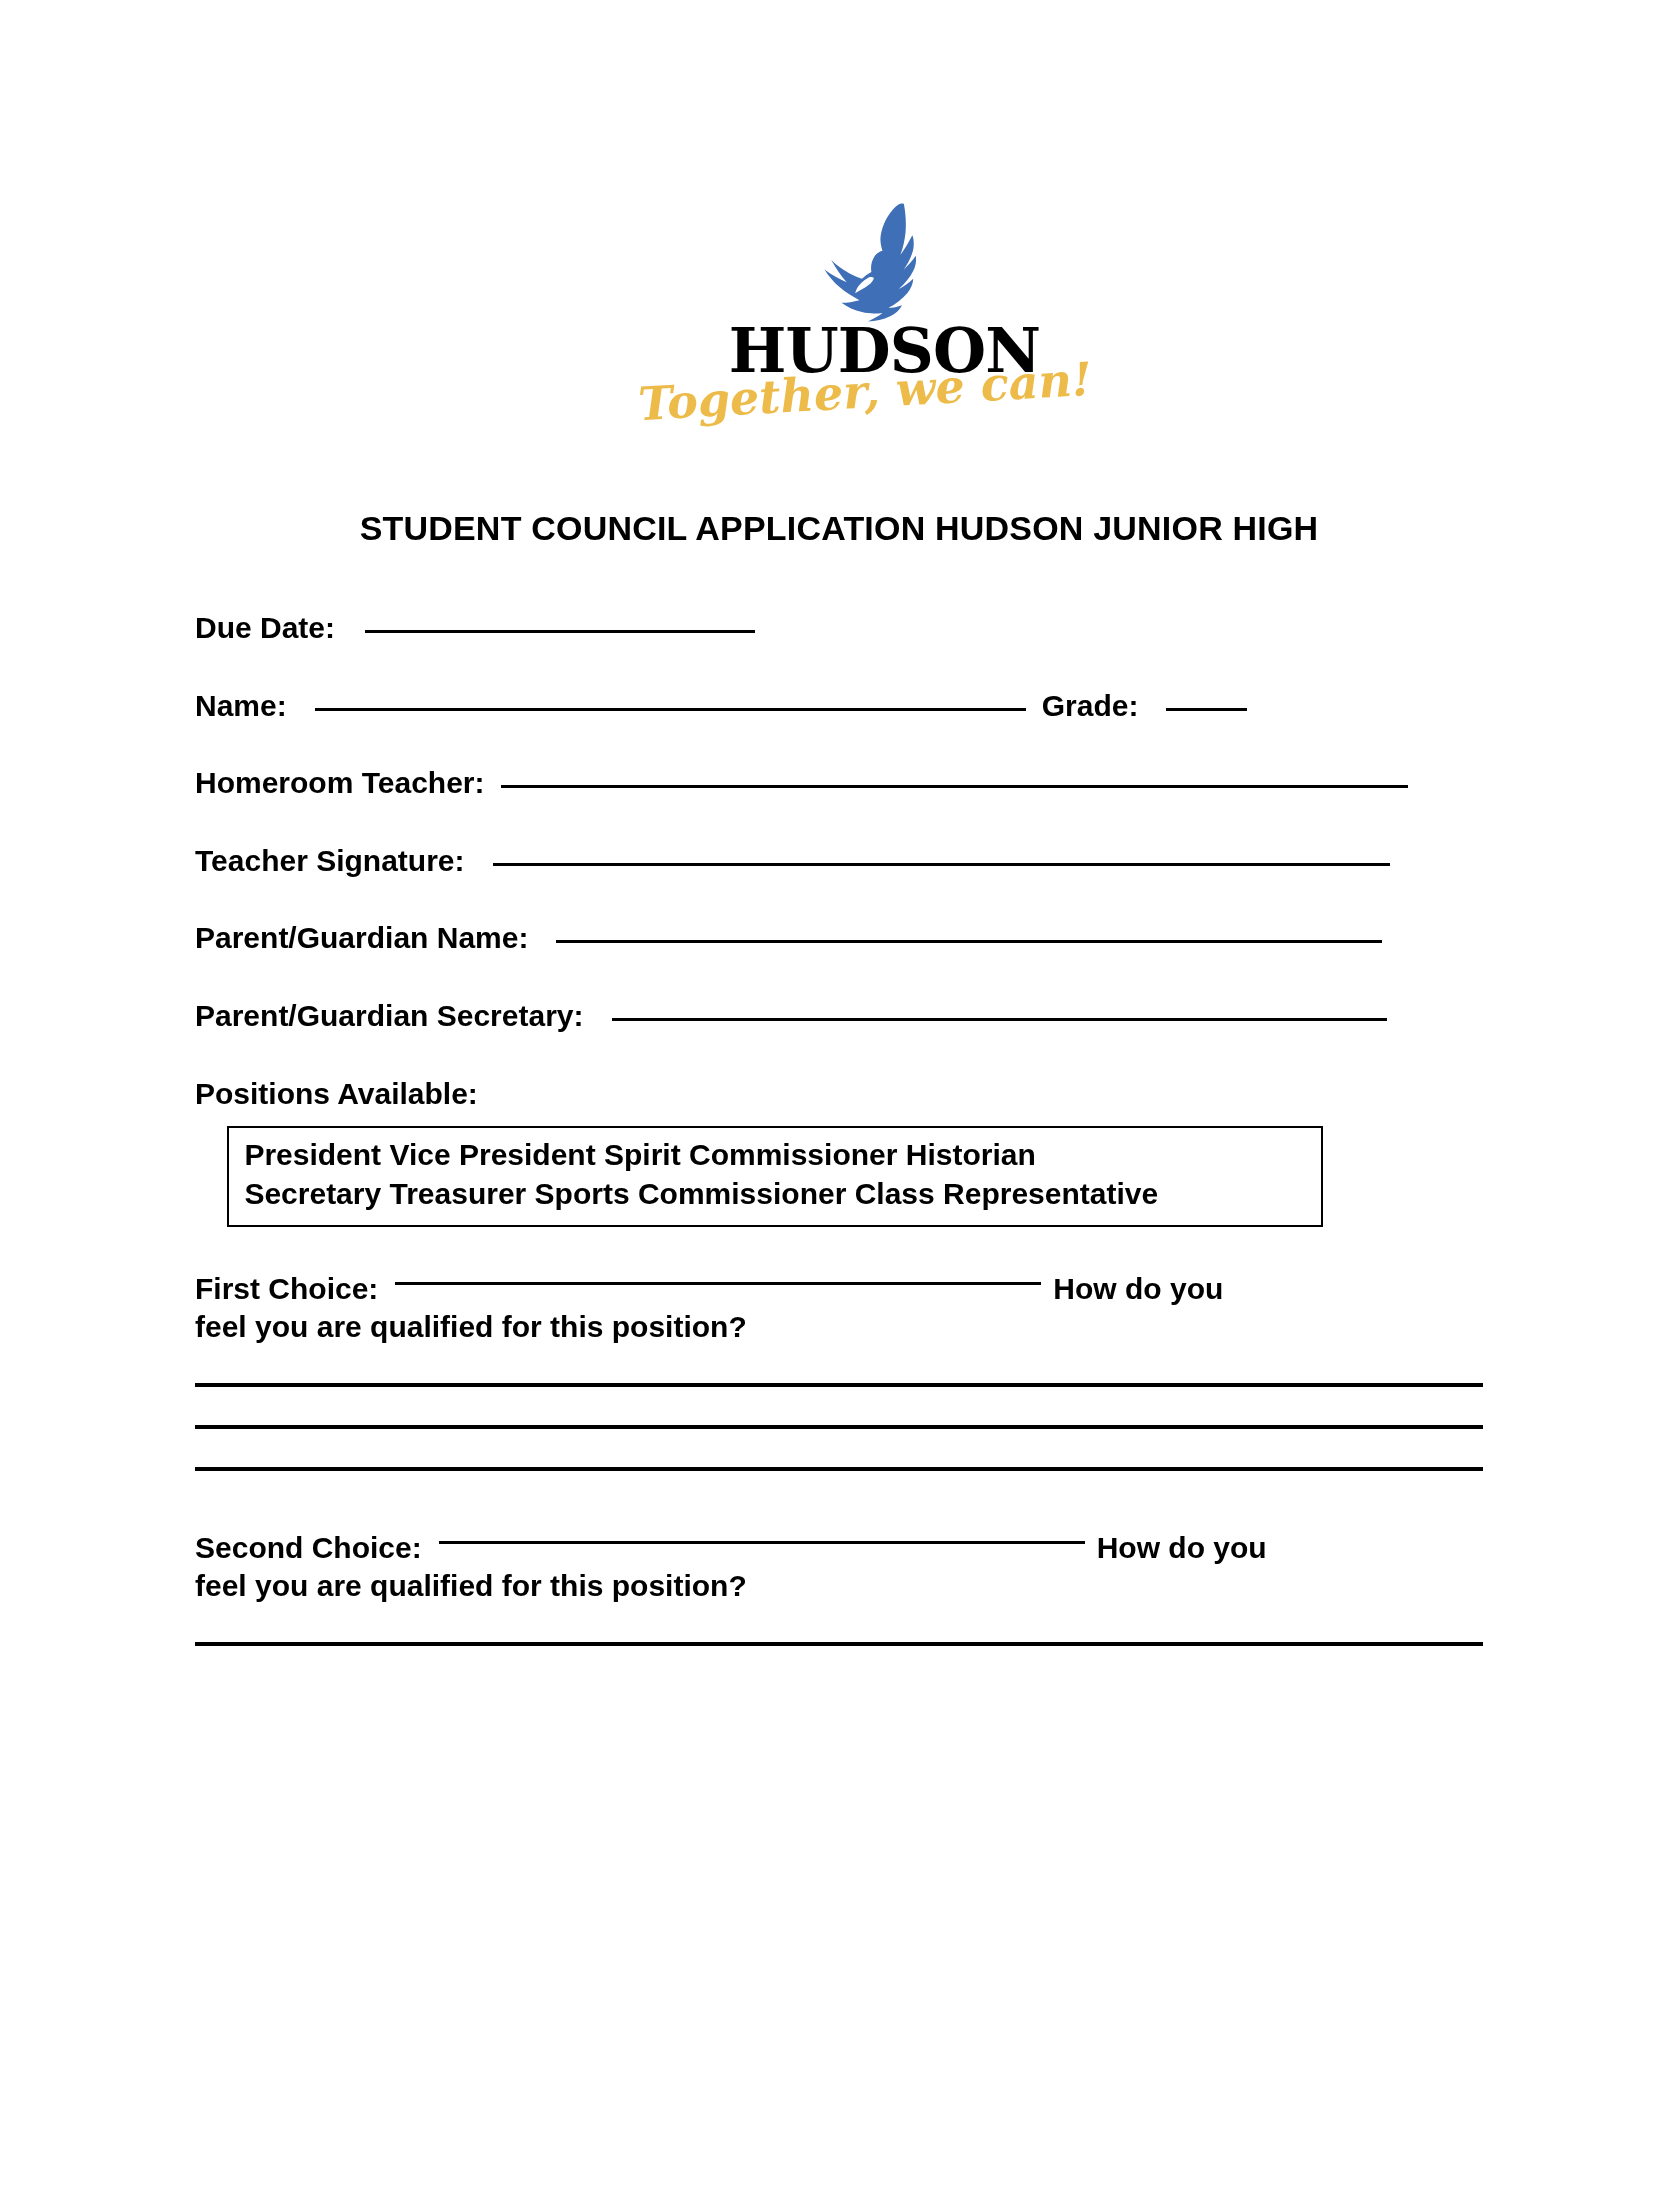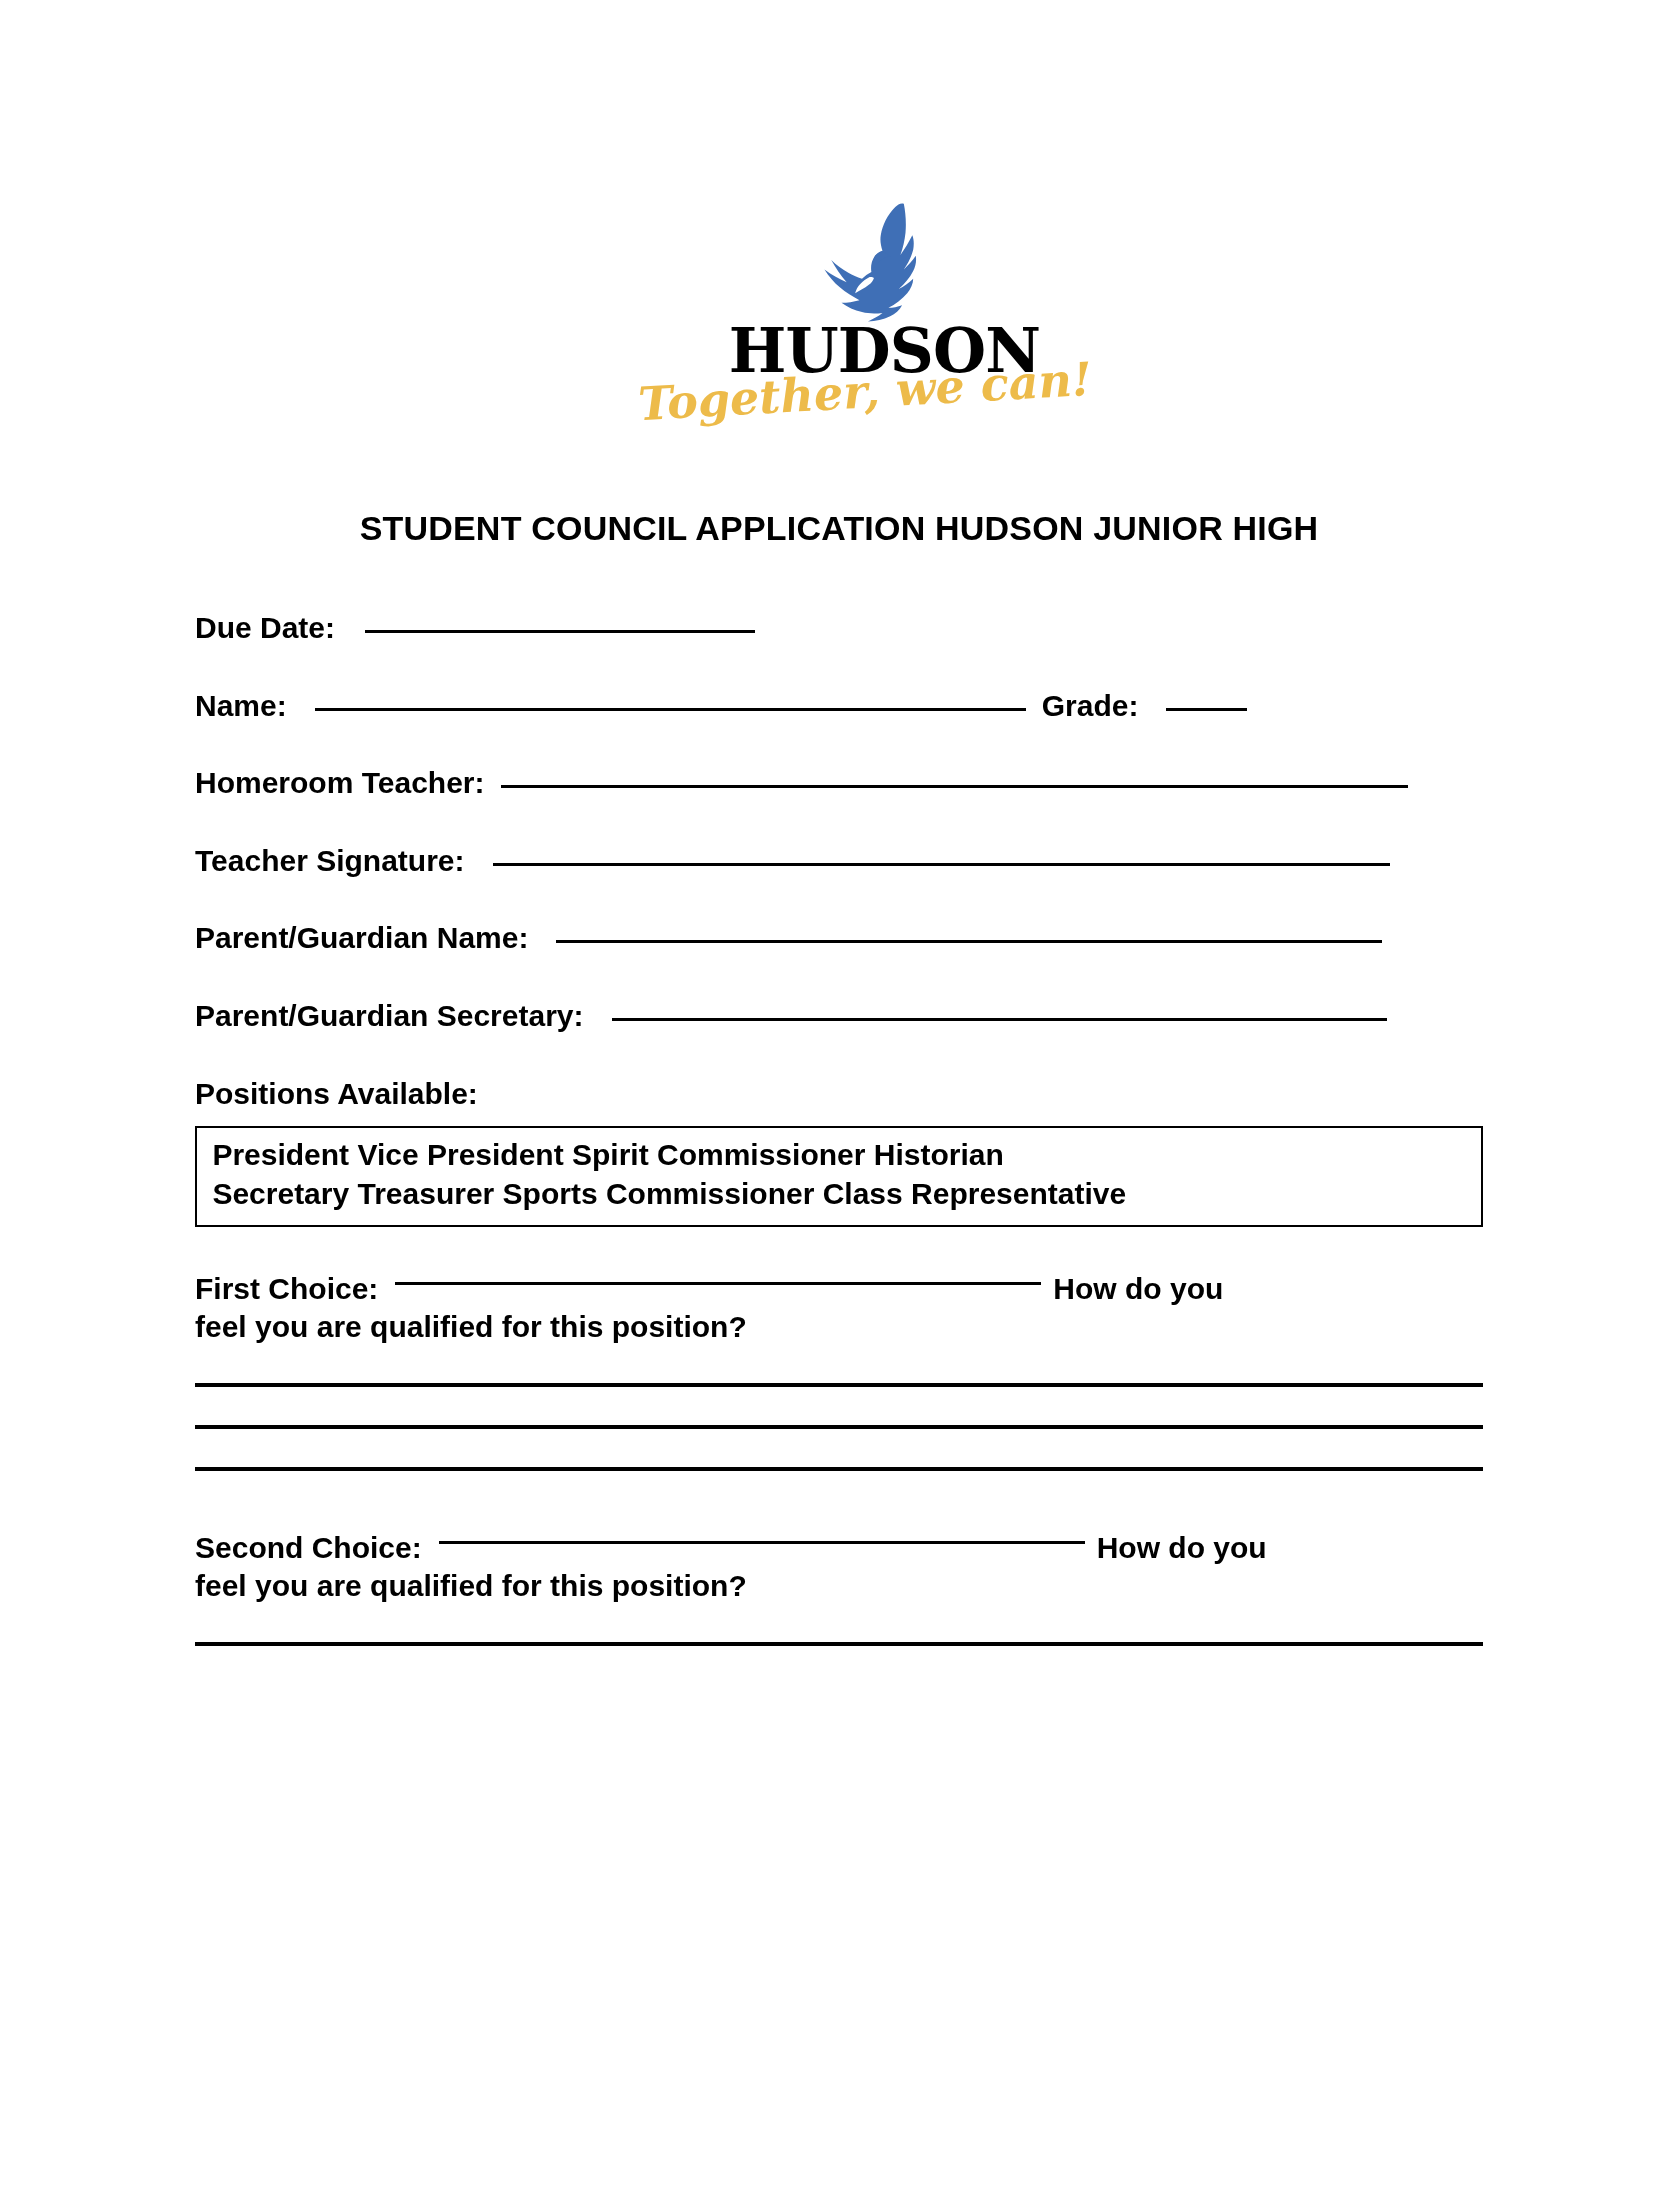--- a/index.html
+++ b/index.html
@@ -134,21 +134,22 @@
   .gap-homeroom  { height: 41px; }
   .gap-teachersig{ height: 41px; }
   .gap-pgname    { height: 41px; }
   .gap-pgsig     { height: 41px; }
   .gap-positions { height: 13.7px; }
 
   .positions-box {
     border: 2.6px solid #000;
     padding: 8.6px 15.4px 12px 15.4px;
     box-sizing: border-box;
-    width: 1288px;
+    width: 1096px;
+    margin-left: 32px;
   }
 
   .positions-line {
     font-size: 30px;
     font-weight: bold;
     line-height: 1.28;
     white-space: nowrap;
   }
 
   .choice-block {

